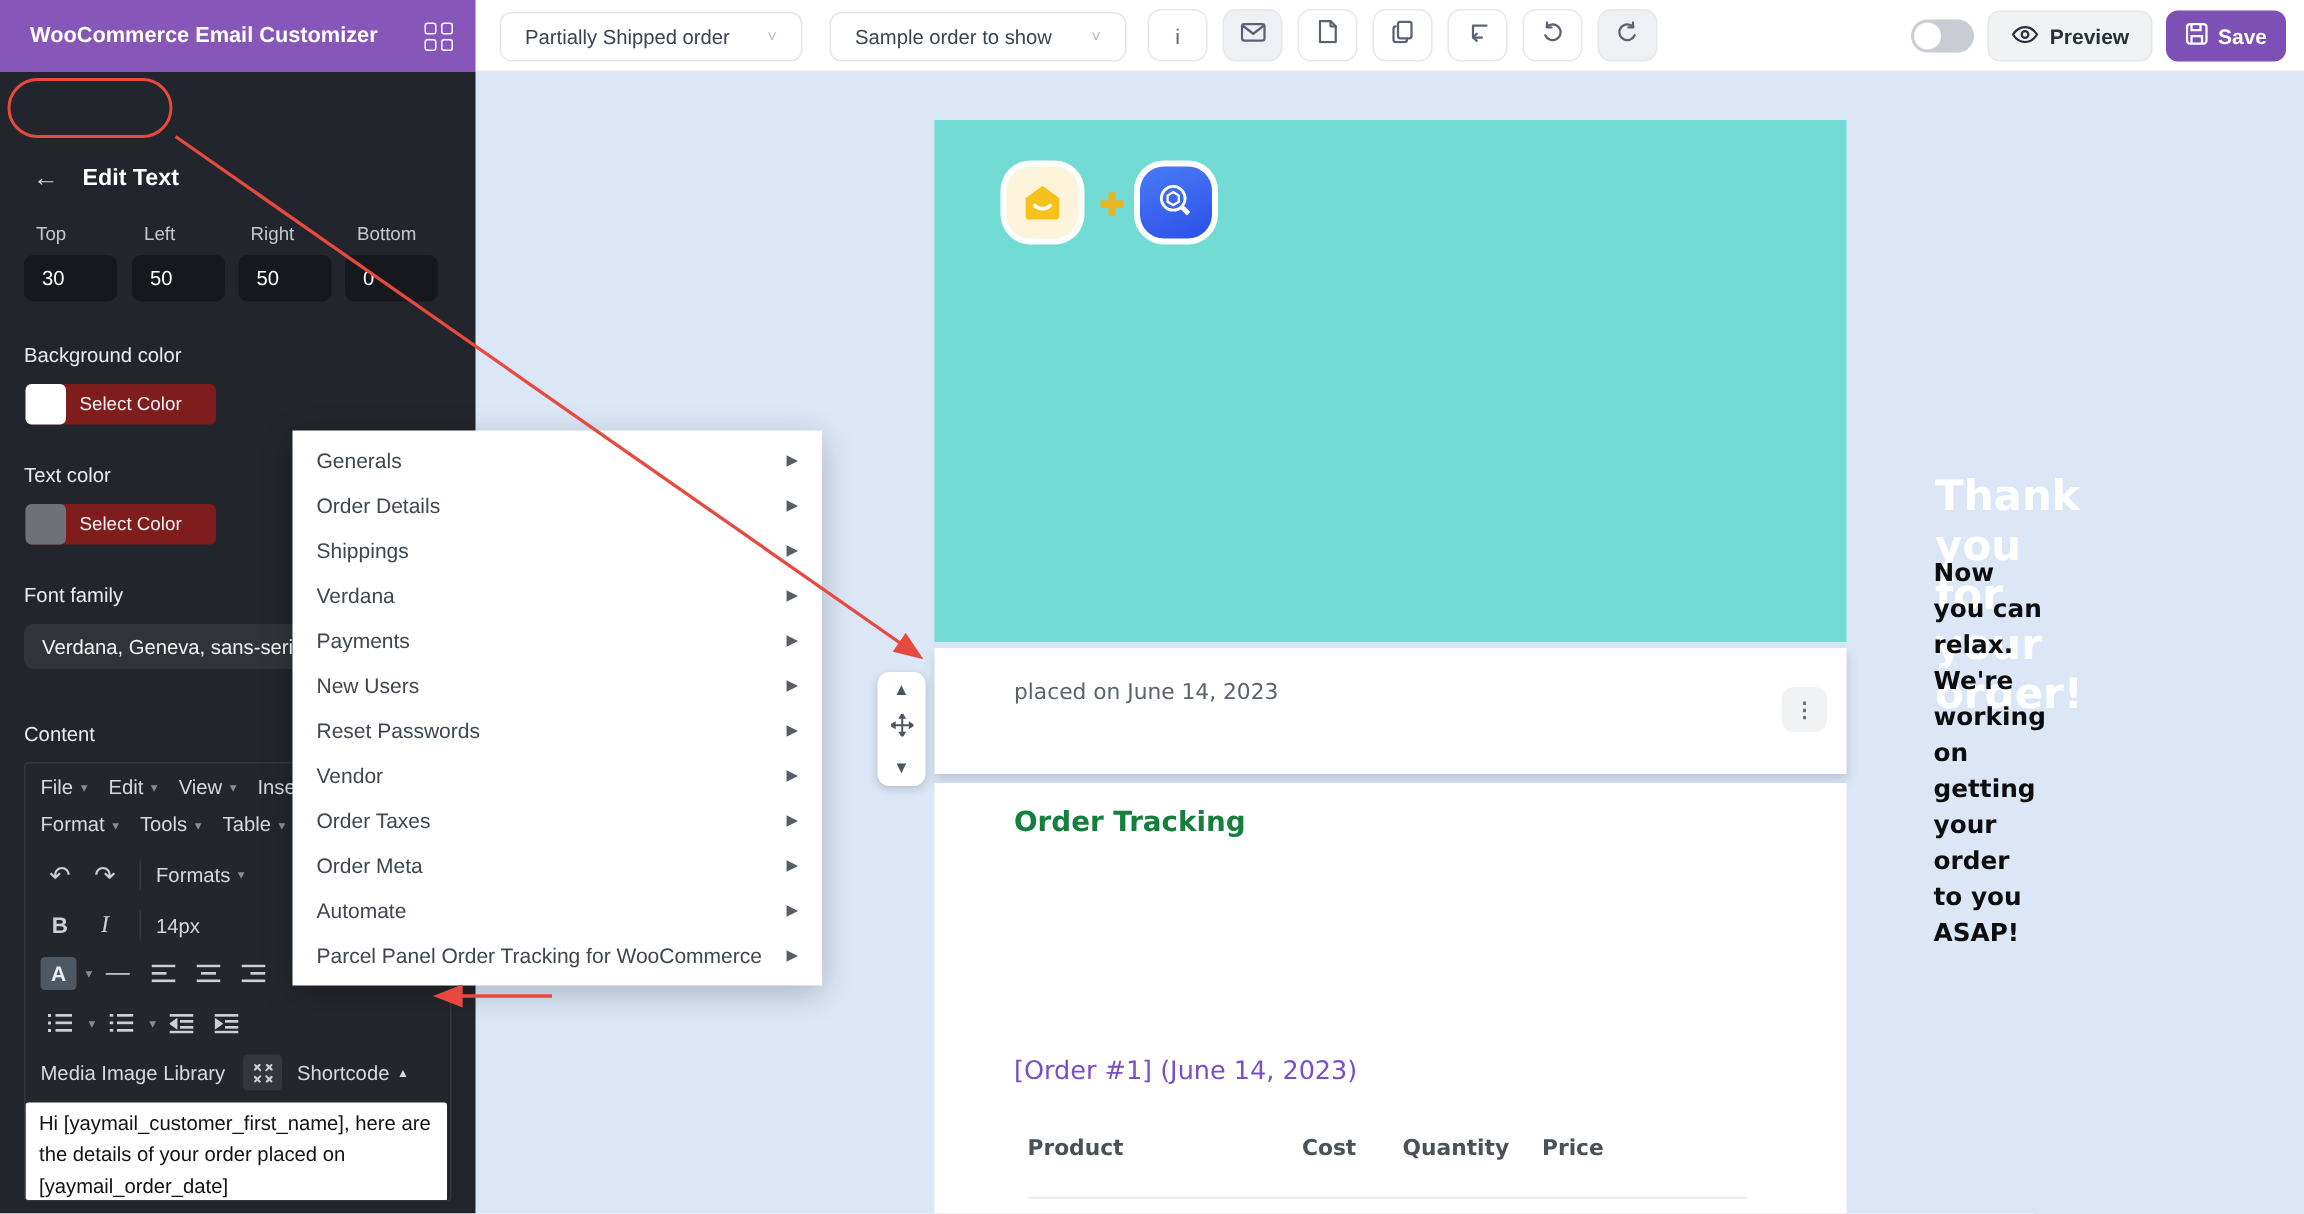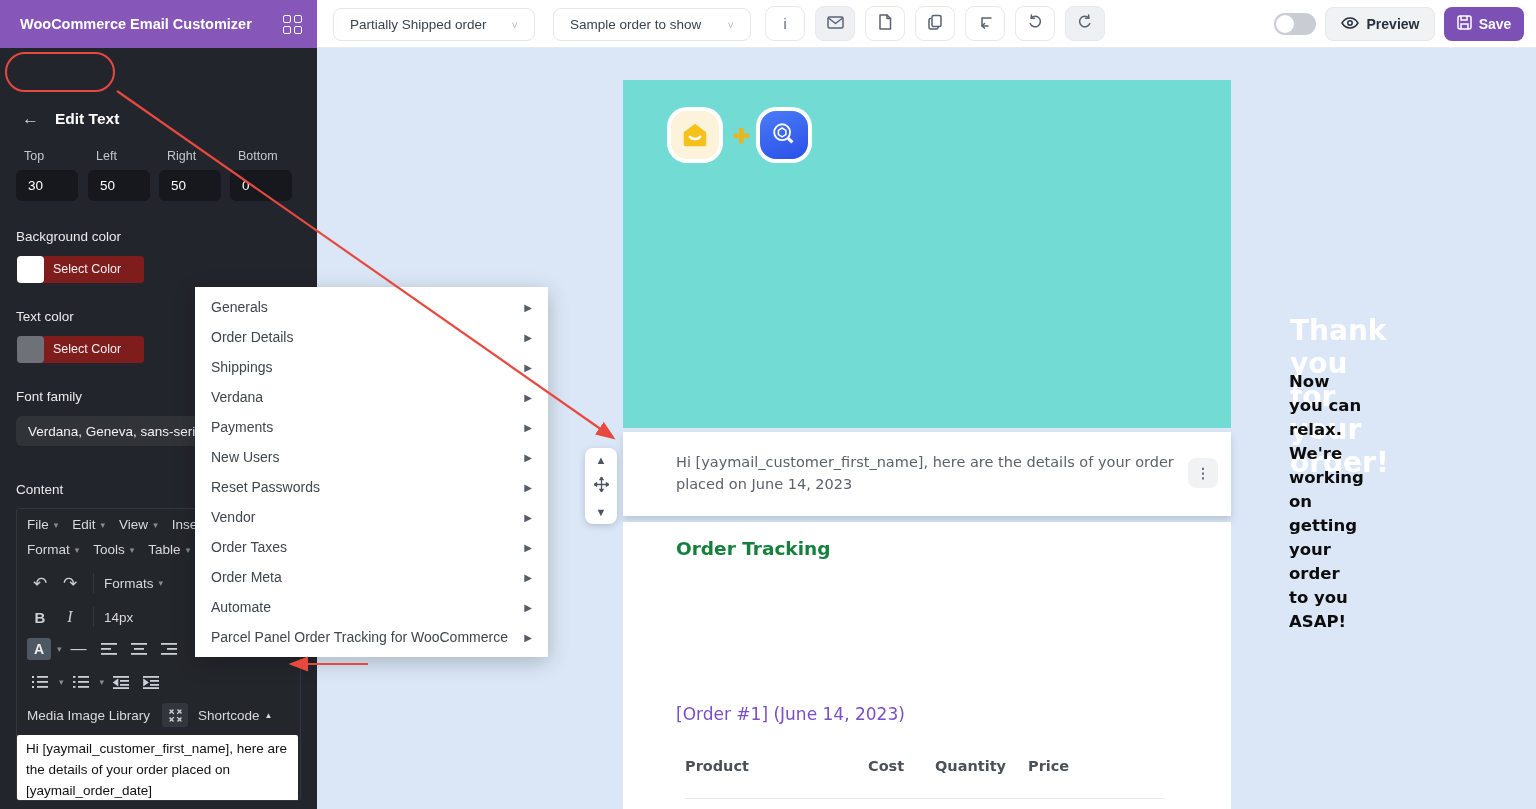--- a/index.html
+++ b/index.html
@@ -420,21 +420,20 @@
           <path d="M7.5 0 L9 2.5 H6 Z"></path>
           <path d="M7.5 15 L6 12.5 H9 Z"></path>
           <path d="M0 7.5 L2.5 6 V9 Z"></path>
           <path d="M15 7.5 L12.5 9 V6 Z"></path>
         </svg></span>
     <span class="tri">▼</span>
   </div>
 
   <div class="greet-block">
     <div class="greet-text">
-      <div>Hi [yaymail_customer_first_name], here are the details of your order</div>
       <div>placed on June 14, 2023</div>
     </div>
     <div class="kebab-btn">
         <span>⋮</span>
       </div>
   </div>
 
   <div class="body-block">
     <div class="ot-heading">Order Tracking</div>
     <div class="order-line">[Order #1] (June 14, 2023)</div>

